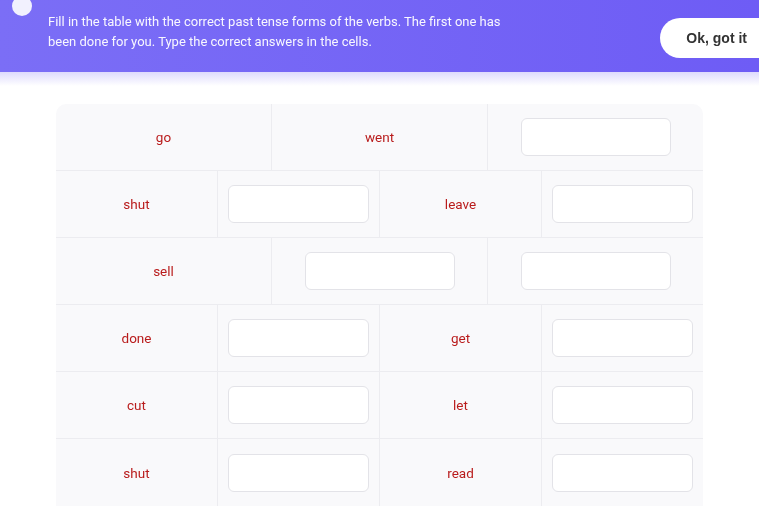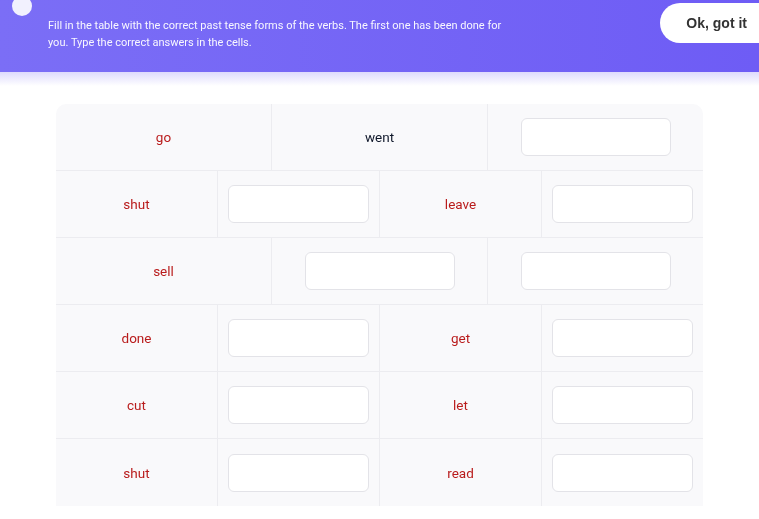--- a/index.html
+++ b/index.html
@@ -27,31 +27,31 @@
     .header-icon {
       width: 20px;
       height: 20px;
       background: rgba(255,255,255,0.9);
       border-radius: 50%;
       position: absolute;
       left: 12px;
       top: -4px;
     }
     .instruction {
-      font-size: 11px;
+      font-size: 13px;
       line-height: 1.5;
       max-width: 460px;
       color: rgba(255,255,255,0.95);
-      padding-top: 18px;
+      padding-top: 12px;
       font-weight: 400;
     }
     .ok-button {
       position: absolute;
       right: 0;
-      top: 3px;
+      top: 18px;
       background: #ffffff;
       color: #333;
       border: none;
       border-radius: 24px 0 0 24px;
       padding: 12px 12px 12px 26px;
       font-size: 14px;
       font-weight: 600;
       cursor: pointer;
       white-space: nowrap;
     }
@@ -88,21 +88,21 @@
     }
     .row:last-child .cell {
       border-bottom: none;
     }
     .verb-label {
       font-weight: 400;
       color: #b91c1c;
     }
     .answer-static {
       font-weight: 400;
-      color: #0f172a;
+      color: #b91c1c;
       text-align: right;
     }
     .answer-input {
       width: 100%;
       max-width: 150px;
       height: 38px;
       border: 1px solid #e3e3e8;
       border-radius: 6px;
       background: #ffffff;
       padding: 0 10px;

